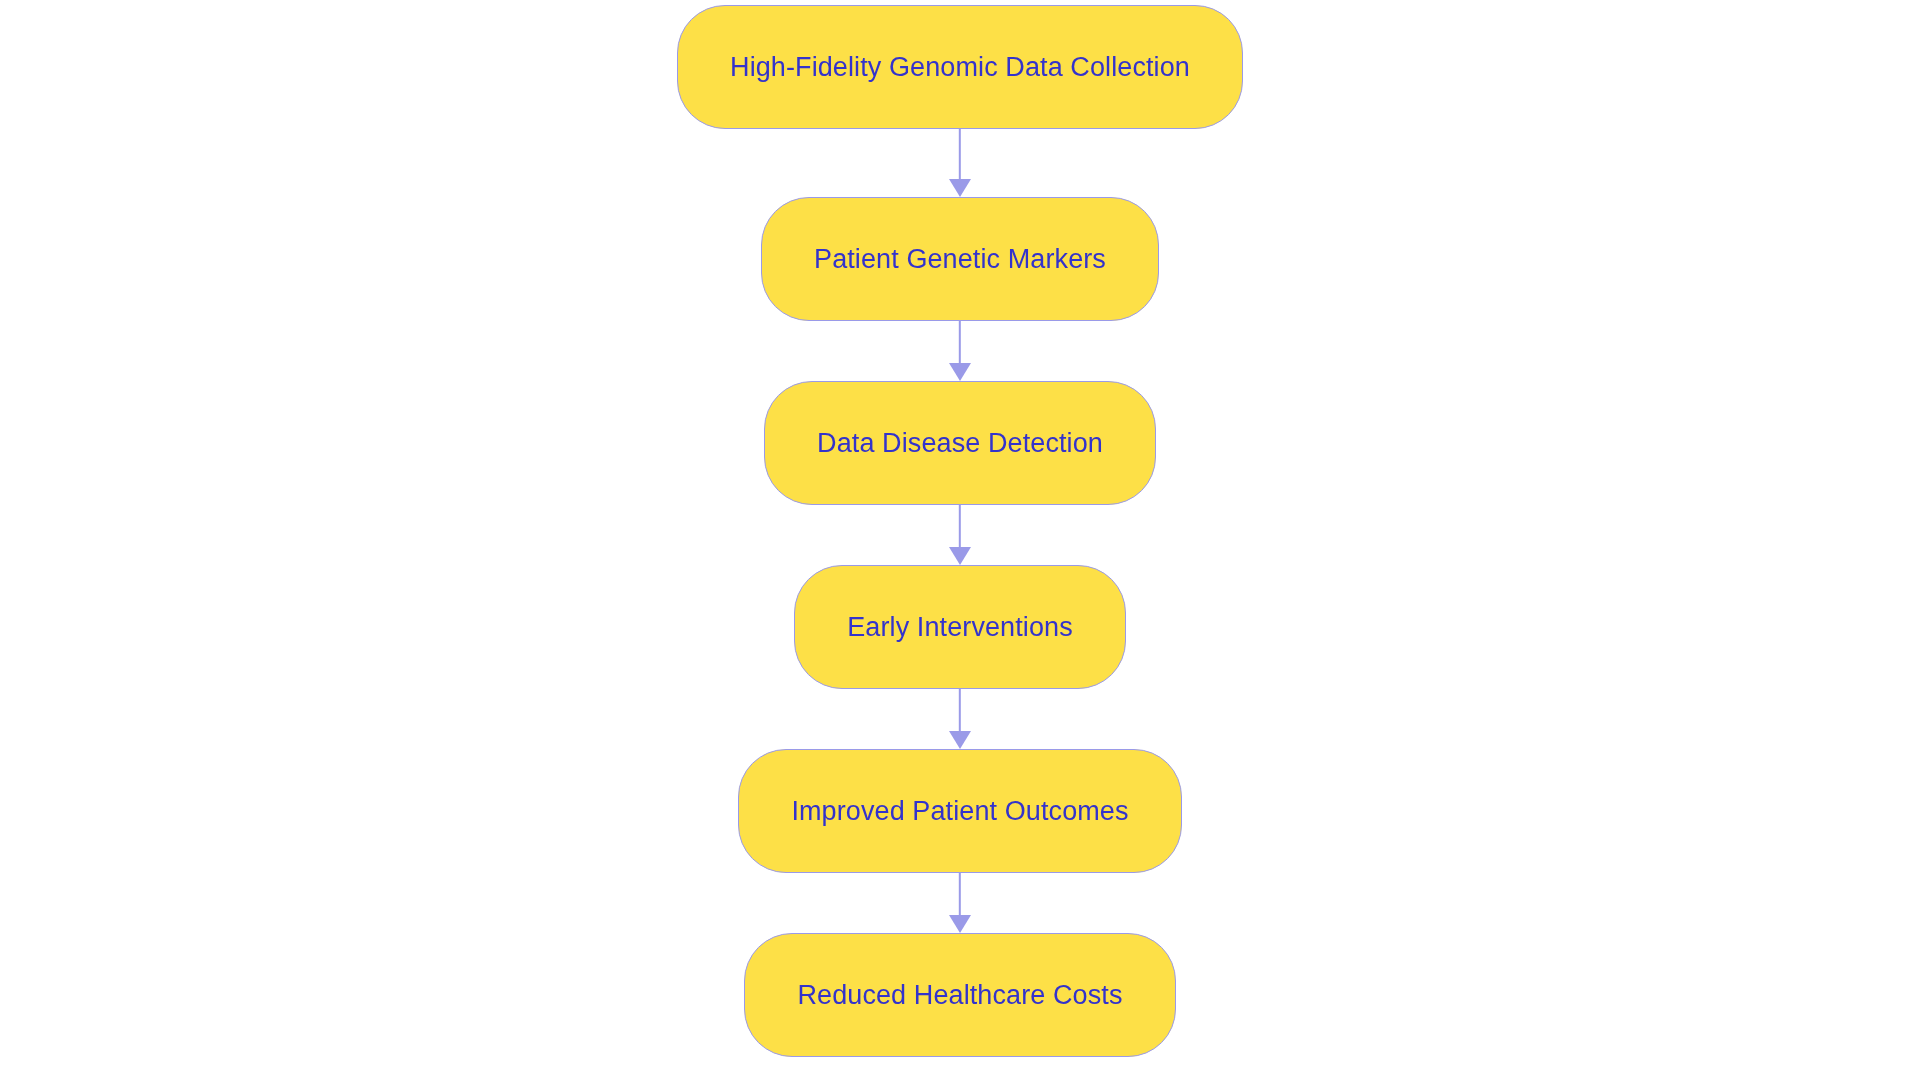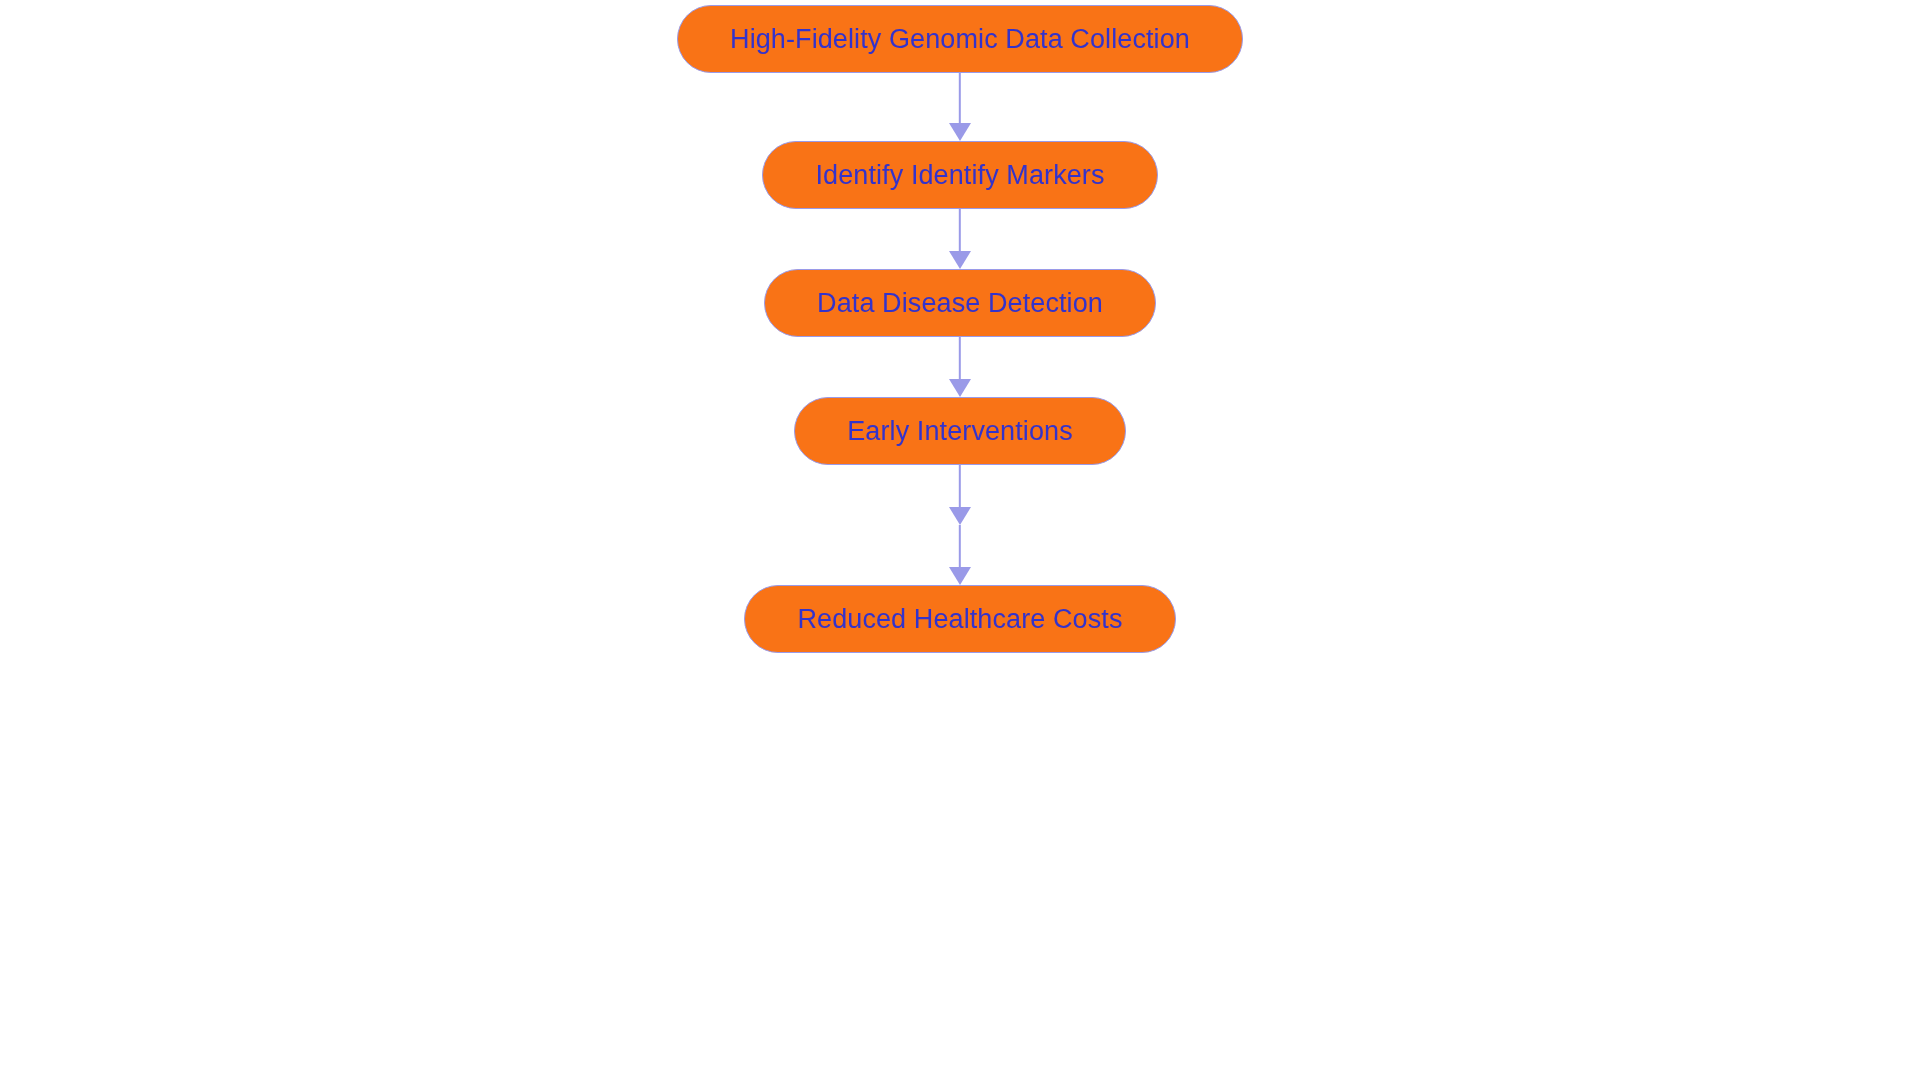--- a/index.html
+++ b/index.html
@@ -29,25 +29,25 @@
     width: 1920px;
     height: 1083px;
     display: flex;
     flex-direction: column;
     align-items: center;
     justify-content: flex-start;
   }
 
   .node {
     box-sizing: border-box;
-    height: 68px;
+    height: 124px;
     display: flex;
     align-items: center;
     justify-content: center;
-    background: #f97316;
+    background: #fde047;
     border: 1.6px solid #9A9AE8;
     border-radius: 48px;
     color: #3333CC;
     font-size: 27px;
     font-weight: 400;
     letter-spacing: 0.1px;
     white-space: nowrap;
     padding: 0 52px;
     user-select: none;
   }
@@ -120,21 +120,21 @@
     <div class="node">
       <span class="node-label">High-Fidelity Genomic Data Collection</span>
     </div>
 
     <div class="connector gap-1">
       <div class="shaft"></div>
       <div class="head"></div>
     </div>
 
     <div class="node">
-      <span class="node-label">Identify Identify Markers</span>
+      <span class="node-label">Patient Genetic Markers</span>
     </div>
 
     <div class="connector gap-2">
       <div class="shaft"></div>
       <div class="head"></div>
     </div>
 
     <div class="node">
       <span class="node-label">Data Disease Detection</span>
     </div>
@@ -146,20 +146,23 @@
 
     <div class="node">
       <span class="node-label">Early Interventions</span>
     </div>
 
     <div class="connector gap-4">
       <div class="shaft"></div>
       <div class="head"></div>
     </div>
 
+    <div class="node">
+      <span class="node-label">Improved Patient Outcomes</span>
+    </div>
 
     <div class="connector gap-5">
       <div class="shaft"></div>
       <div class="head"></div>
     </div>
 
     <div class="node">
       <span class="node-label">Reduced Healthcare Costs</span>
     </div>
 

